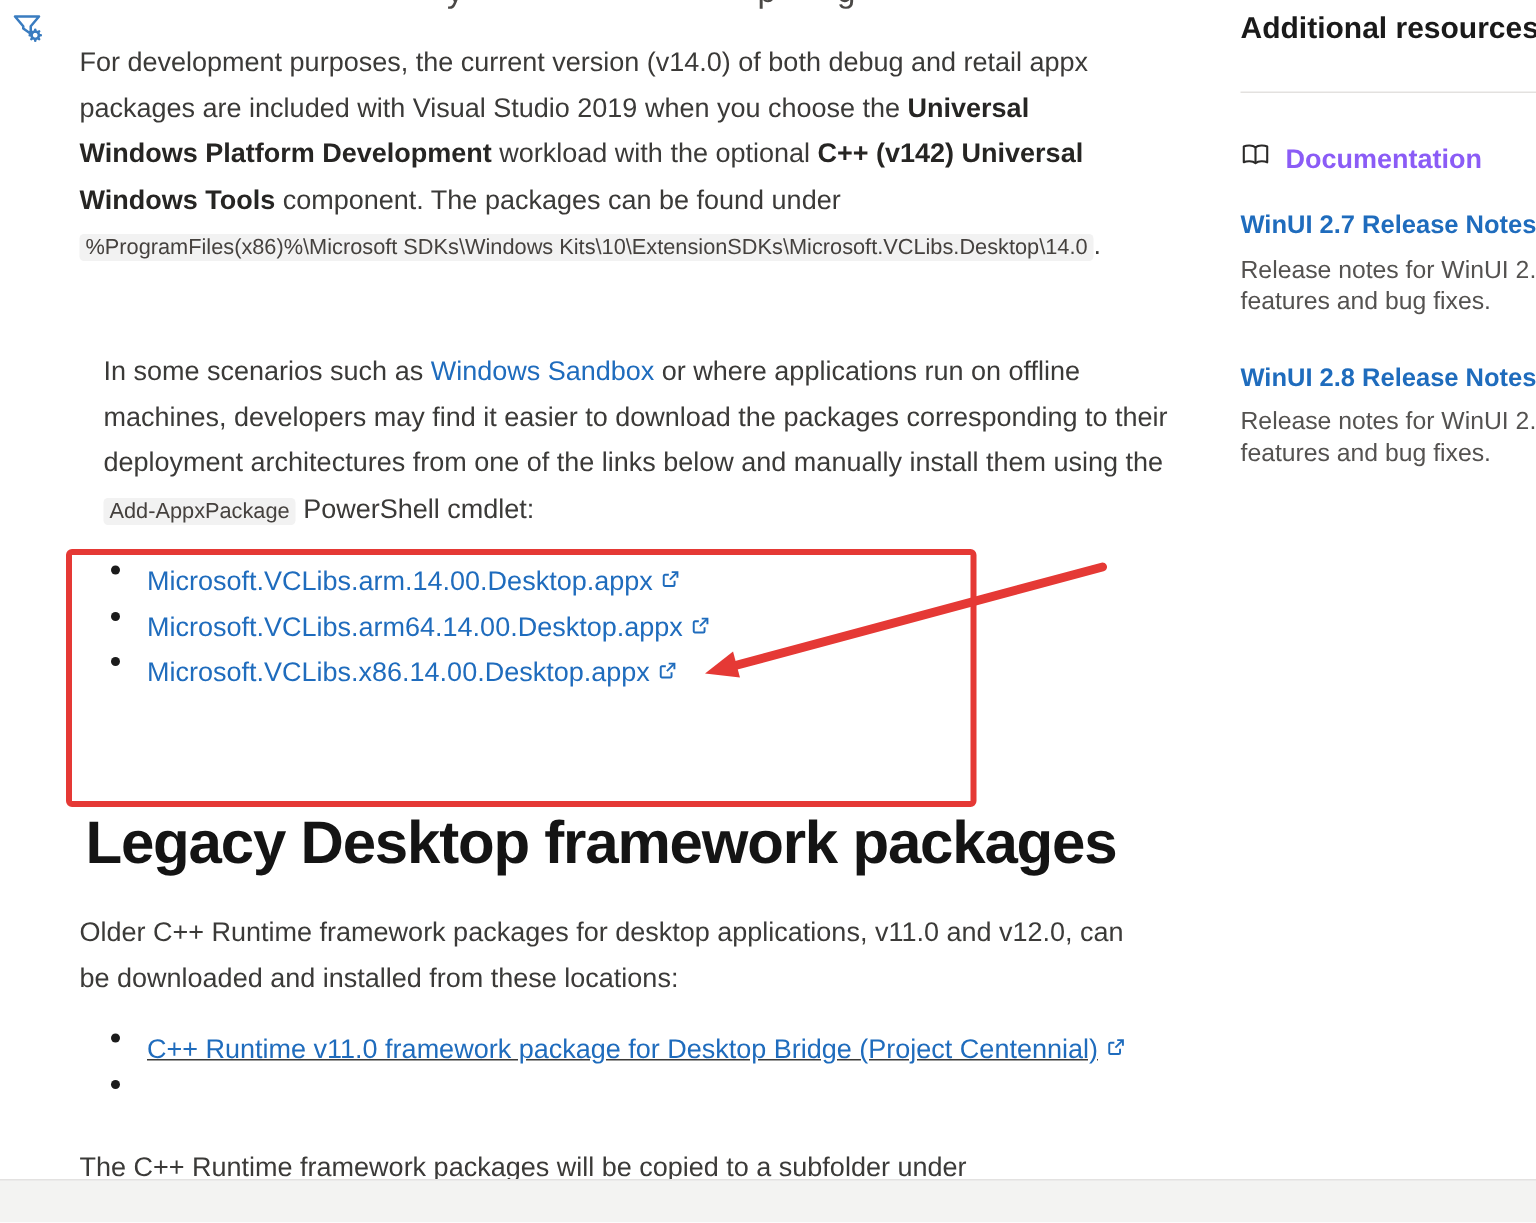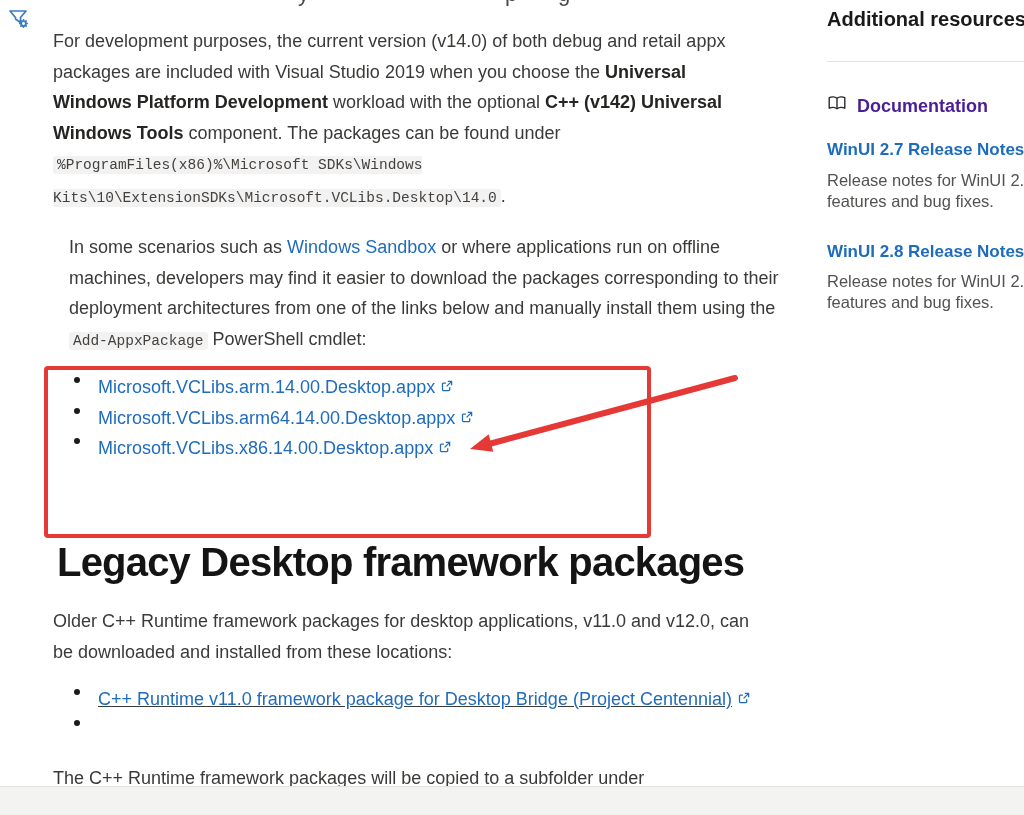--- a/index.html
+++ b/index.html
@@ -20,40 +20,40 @@
   .filter-btn{position:absolute;left:7px;top:7px;width:24px;height:24px;cursor:pointer;}
 
   
   .main-col{position:absolute;left:53px;top:0;width:716px;}
   .main-col p{font-size:18px;line-height:30.5px;}
   .p1{position:absolute;top:26px;left:0;width:716px;}
   .p2{position:absolute;top:232px;left:16px;width:716px;}
   .p3{position:absolute;top:606px;left:0;width:716px;}
   .p4{position:absolute;top:763px;left:0;width:760px;white-space:nowrap;}
   strong{font-weight:700;color:#262523;}
-  code{font-family:Liberation Mono, monospace;font-size:14.5px;
+  code{font-family:Liberation Sans, sans-serif;font-size:14.5px;
        background:var(--codebg);padding:1px 4px;border-radius:3px;color:#45413e;}
   a{color:var(--link);text-decoration:none;cursor:pointer;}
 
   .list1{position:absolute;top:377px;left:0;}
   .list2{position:absolute;top:689px;left:0;text-decoration:underline;}
   .li{display:flex;align-items:flex-start;height:30.5px;font-size:18px;}
   .bullet{width:6px;height:6px;border-radius:50%;background:#1b1b1b;margin:0 18px 0 21px;flex:none;}
   .ext{display:inline-block;margin-left:6px;vertical-align:1px;}
   .ext svg{display:block;}
 
   .h2{position:absolute;top:537px;left:4px;font-size:40px;line-height:50px;font-weight:700;
       color:var(--heading);letter-spacing:-0.8px;white-space:nowrap;}
 
   
   .sidebar{position:absolute;left:827px;top:0;width:320px;}
   .sb-title{position:absolute;top:8px;left:0;font-size:20px;font-weight:700;color:#1a1a1a;white-space:nowrap;}
   .sb-divider{position:absolute;top:61px;left:0;width:320px;border-top:1px solid #e3e1df;}
   .sb-doc{position:absolute;top:95px;left:0;display:flex;align-items:center;gap:10px;
-          font-size:18px;font-weight:700;color:#4c1d95;white-space:nowrap;}
+          font-size:18px;font-weight:700;color:#8b5cf6;white-space:nowrap;}
   .sb-link1{position:absolute;top:140px;left:0;font-size:17px;font-weight:700;white-space:nowrap;}
   .sb-desc1a{position:absolute;top:171px;left:0;}
   .sb-desc1b{position:absolute;top:192px;left:0;}
   .sb-link2{position:absolute;top:242px;left:0;font-size:17px;font-weight:700;white-space:nowrap;}
   .sb-desc2a{position:absolute;top:272px;left:0;}
   .sb-desc2b{position:absolute;top:293px;left:0;}
   .sb-desc{font-size:16.5px;color:var(--muted);white-space:nowrap;}
 
   
   .anno-box{position:absolute;left:44px;top:366px;width:607px;height:172px;

